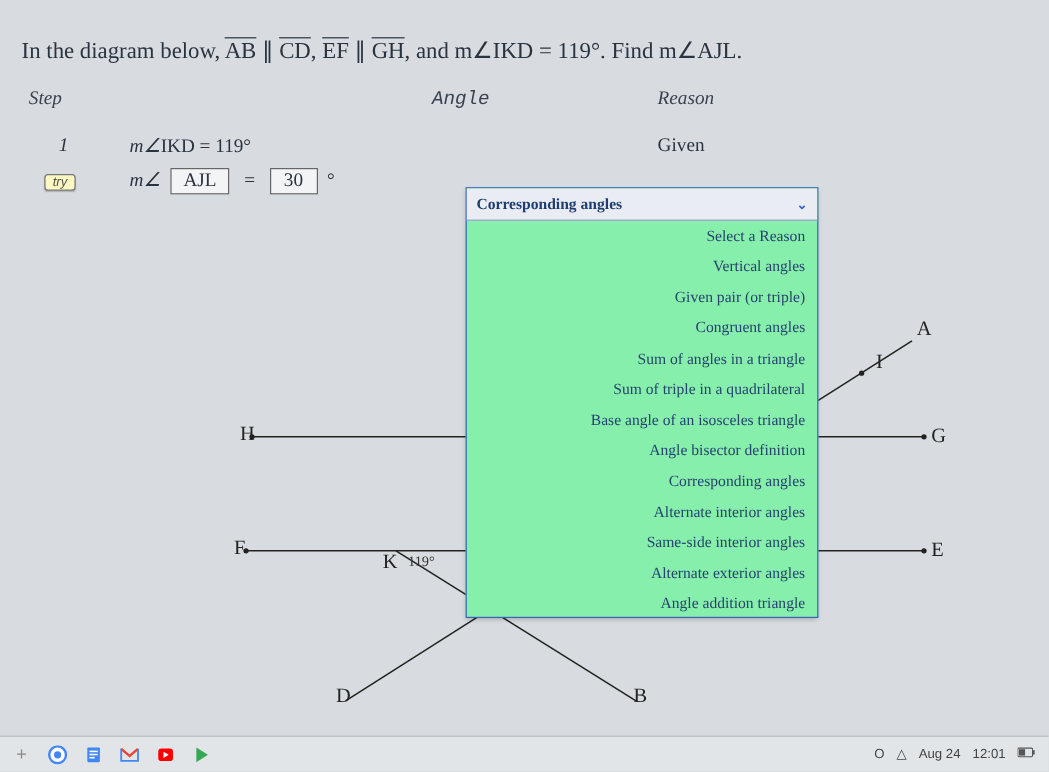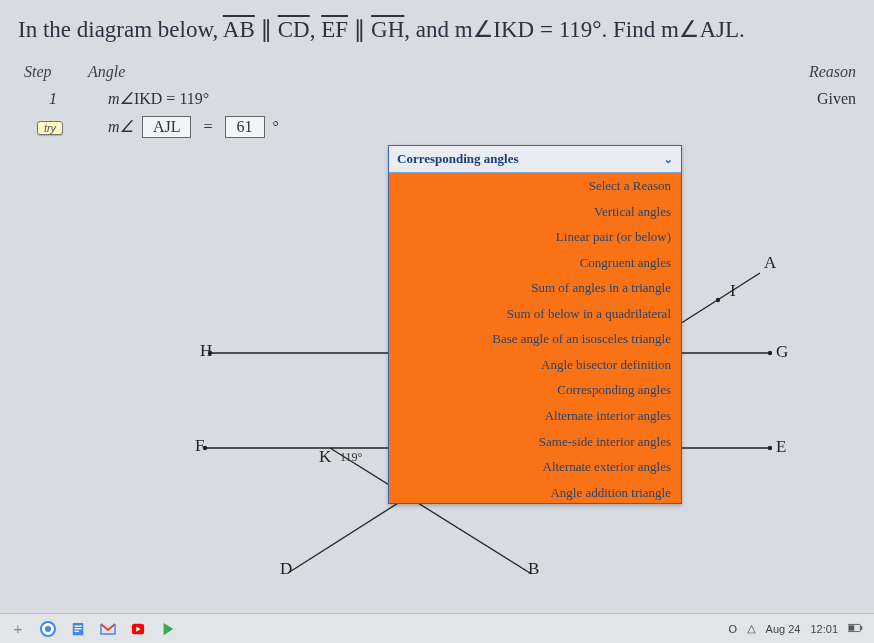--- a/index.html
+++ b/index.html
@@ -7,47 +7,48 @@
     width: 874px;
     height: 643px;
     background: #d8dce0;
     font-family: "Times New Roman", serif;
     color: #2a3340;
     overflow: hidden;
     position: relative;
   }
   .problem {
     padding: 14px 18px 8px 18px;
-    font-size: 23px;
+    font-size: 19px;
     line-height: 1.35;
+    margin-top: 16px;
   }
   .overline { text-decoration: overline; }
   .work-area {
     position: relative;
     padding: 10px 18px 0 18px;
   }
   .headers {
     display: flex;
     font-style: italic;
     font-size: 16px;
     color: #3a4250;
-    margin-bottom: 8px;
+    margin-bottom: 20px;
   }
   .hd-step { width: 70px; padding-left: 6px; }
-  .hd-angle { width: 320px; text-align: left; }
-  .hd-reason { flex: 1; padding-left: 140px; text-align: right; }
+  .hd-angle { width: 320px; text-align: right; font-family: Liberation Mono, monospace; }
+  .hd-reason { flex: 1; padding-left: 140px; }
   .row {
     display: flex;
     align-items: center;
     font-size: 16px;
     margin-bottom: 8px;
   }
   .col-step { width: 70px; text-align: center; font-style: italic; }
   .col-angle { width: 320px; padding-left: 20px; }
-  .col-reason { flex: 1; padding-left: 140px; text-align: right; }
+  .col-reason { flex: 1; padding-left: 140px; }
   .try-btn {
     display: inline-block;
     border: 1px solid #777;
     border-radius: 3px;
     background: #fef9c3;
     font-size: 11px;
     padding: 0 6px;
     color: #555;
     font-family: sans-serif;
     margin-right: 6px;
@@ -63,21 +64,21 @@
     text-align: center;
     margin: 0 4px;
     font-style: normal;
   }
   .reason-select {
     position: absolute;
     left: 388px;
     top: 92px;
     width: 294px;
     border: 1px solid #3a63b8;
-    background: #f97316;
+    background: #86efac;
     font-size: 13px;
     font-family: "Times New Roman", serif;
     box-shadow: 0 2px 4px rgba(0,0,0,.25);
     z-index: 20;
   }
   .reason-header {
     padding: 5px 8px;
     color: #1f3d70;
     font-weight: bold;
     border-bottom: 1px solid #8aa0c8;
@@ -160,38 +161,38 @@
   </div>
 
   <div class="row">
     <div class="col-step">
       <span class="try-btn">try</span>
     </div>
     <div class="col-angle">
       <span class="angle-m">m∠</span>
       <span class="value-box">AJL</span>
       <span style="margin:0 4px;">=</span>
-      <span class="value-box">61</span>
+      <span class="value-box">30</span>
       <span>°</span>
     </div>
     <div class="col-reason"></div>
   </div>
 
   <div class="reason-select">
     <div class="reason-header">
       <span>Corresponding angles</span>
       <span class="chev">⌄</span>
     </div>
     <div class="reason-list" id="reason-list">
         <div class="reason-item">Select a Reason</div>
         <div class="reason-item">Vertical angles</div>
-        <div class="reason-item">Linear pair (or below)</div>
+        <div class="reason-item">Given pair (or triple)</div>
         <div class="reason-item">Congruent angles</div>
         <div class="reason-item">Sum of angles in a triangle</div>
-        <div class="reason-item">Sum of below in a quadrilateral</div>
+        <div class="reason-item">Sum of triple in a quadrilateral</div>
         <div class="reason-item">Base angle of an isosceles triangle</div>
         <div class="reason-item">Angle bisector definition</div>
         <div class="reason-item">Corresponding angles</div>
         <div class="reason-item">Alternate interior angles</div>
         <div class="reason-item">Same-side interior angles</div>
         <div class="reason-item">Alternate exterior angles</div>
         <div class="reason-item">Angle addition triangle</div>
       </div>
   </div>
 

